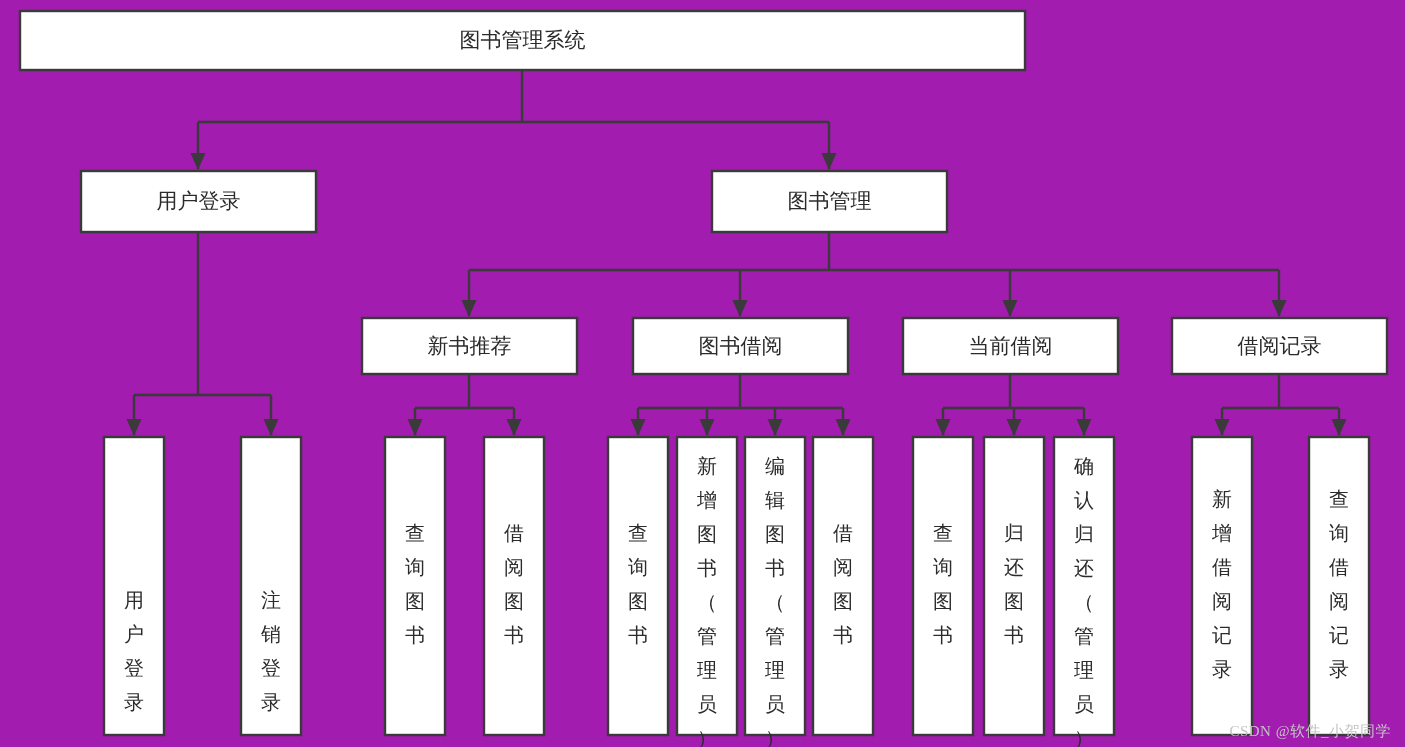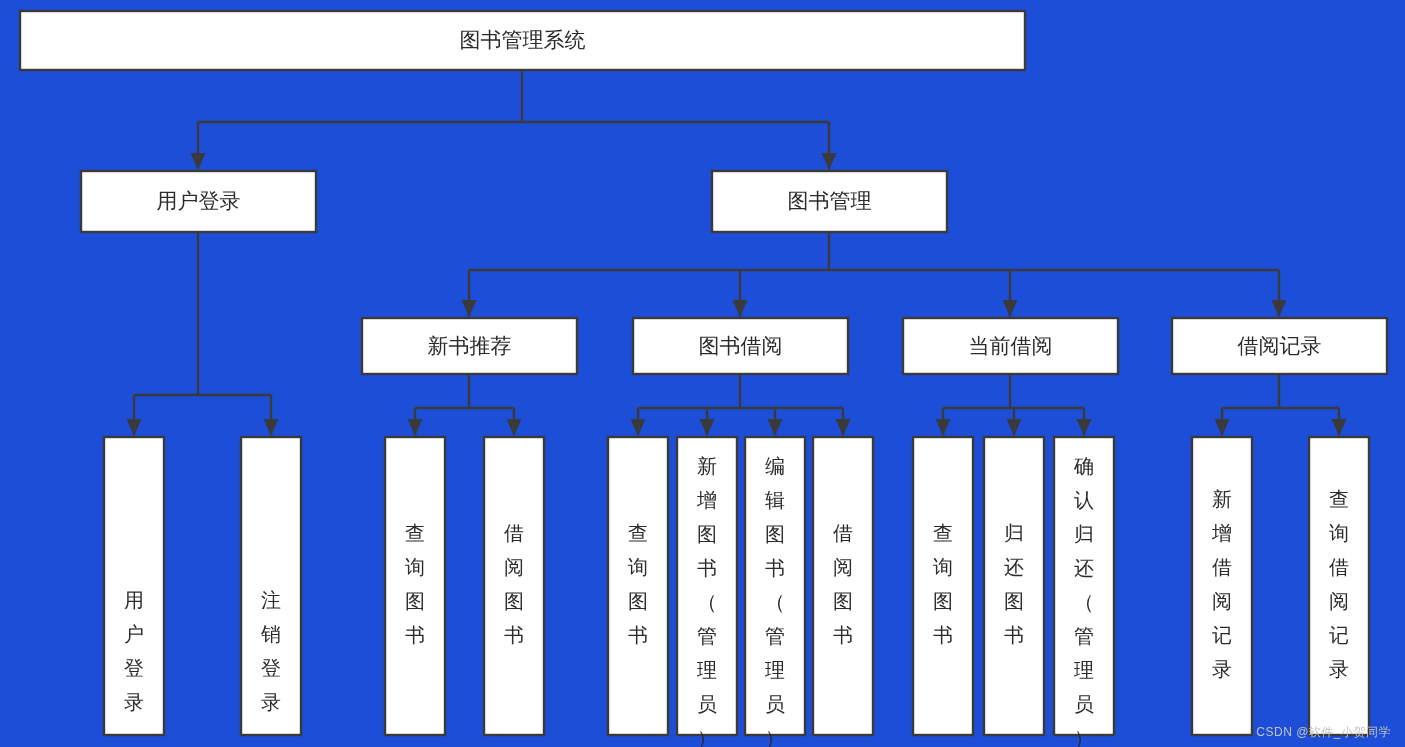--- a/index.html
+++ b/index.html
@@ -8,21 +8,21 @@
     padding: 0;
     background: #ffffff;
   }
   body {
     font-family: "Liberation Sans", "DejaVu Sans", sans-serif;
   }
   #diagram-root {
     position: relative;
     width: 1405px;
     height: 747px;
-    background: #1d4ed8;
+    background: #a21caf;
     overflow: hidden;
   }
   svg.diagram-canvas {
     position: absolute;
     left: 0;
     top: 0;
     width: 1405px;
     height: 747px;
     display: block;
   }
@@ -50,22 +50,22 @@
   }
   .node-label.vertical {
     font-size: 20px;
     text-anchor: middle;
   }
   .watermark {
     position: absolute;
     right: 14px;
     bottom: 6px;
     color: #c3c3c3;
-    font-size: 12px;
-    font-family: Liberation Sans, sans-serif;
+    font-size: 15px;
+    font-family: Liberation Serif, serif;
     letter-spacing: 0.5px;
     white-space: nowrap;
     user-select: none;
   }
 </style>
 </head>
 <body>
 
 <div id="diagram-root">
   <svg class="diagram-canvas" id="diagram-canvas" viewBox="0 0 1405 747" xmlns="http://www.w3.org/2000/svg">

